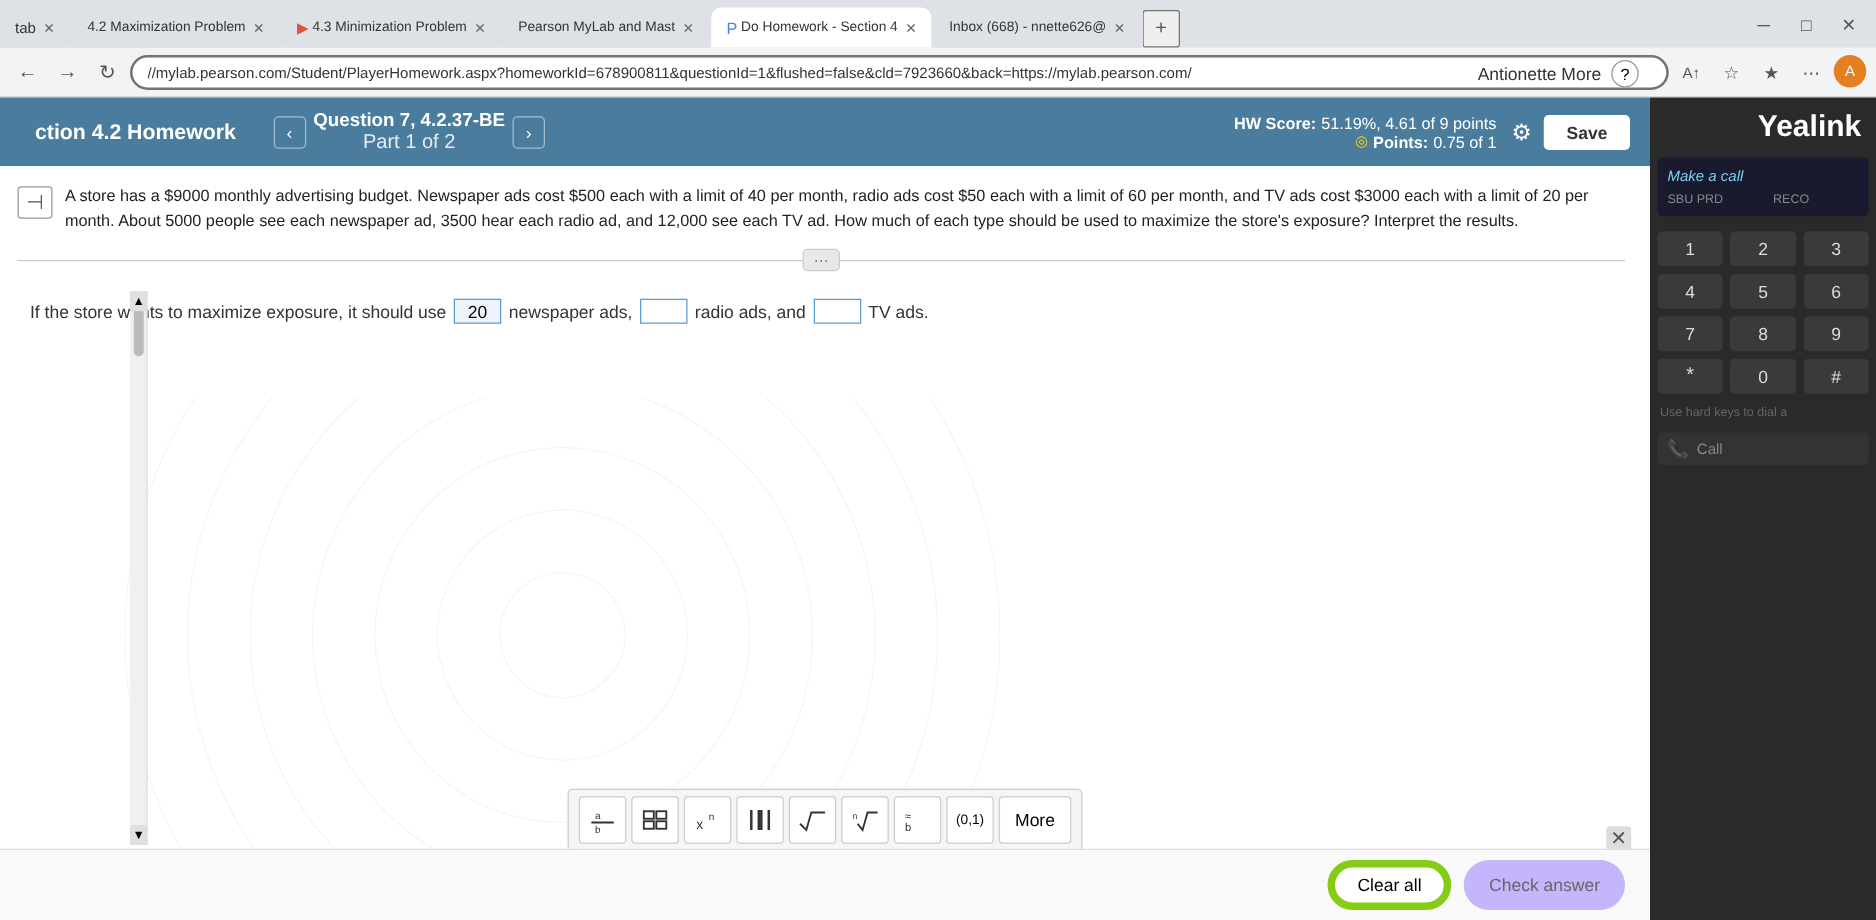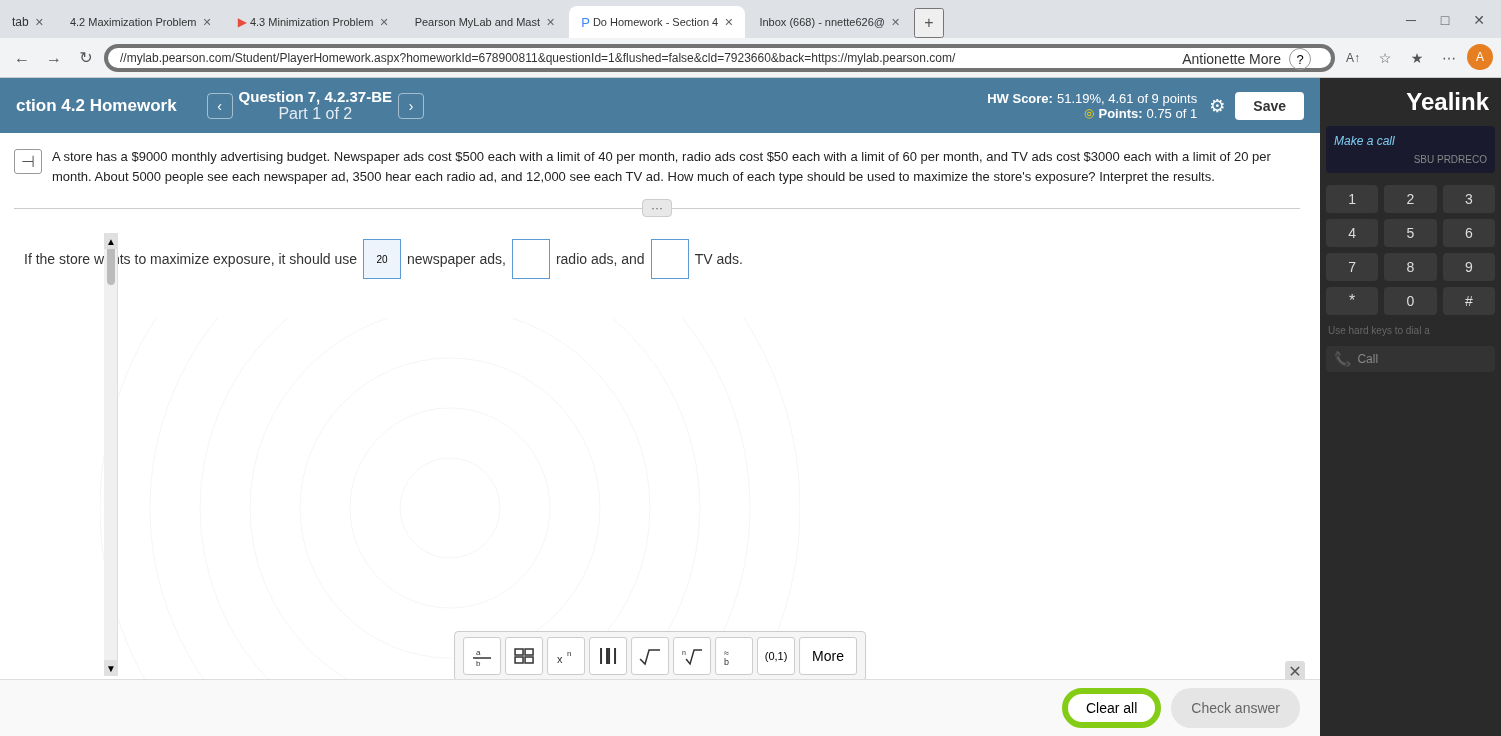--- a/index.html
+++ b/index.html
@@ -5,43 +5,43 @@
     * { margin: 0; padding: 0; box-sizing: border-box; }
     body { width: 1501px; height: 736px; font-family: Arial, sans-serif; font-size: 14px; background: #f0f0f0; overflow: hidden; position: relative; }
 
     .tab-bar { display: flex; align-items: center; padding: 6px 0 0 0; background: #dee1e6; height: 38px; }
     .tab { display: flex; align-items: center; padding: 0 12px; height: 32px; border-radius: 8px 8px 0 0; font-size: 12px; color: #333; background: #dee1e6; max-width: 180px; white-space: nowrap; overflow: hidden; text-overflow: ellipsis; cursor: pointer; margin-right: 2px; }
     .tab.active { background: #fff; }
     .tab-close { margin-left: 6px; color: #666; font-size: 11px; cursor: pointer; }
     .new-tab-btn { padding: 4px 8px; font-size: 16px; color: #555; cursor: pointer; }
     .browser-controls { display: flex; align-items: center; gap: 4px; padding: 4px 8px; background: #f1f3f4; border-bottom: 1px solid #ccc; height: 40px; }
     .nav-btn { width: 28px; height: 28px; border-radius: 50%; border: none; background: transparent; cursor: pointer; font-size: 16px; color: #555; display: flex; align-items: center; justify-content: center; }
-    .address-bar { flex: 1; height: 28px; border-radius: 14px; border: 4px solid #737373; padding: 0 12px; font-size: 12px; background: #fff; color: #333; }
+    .address-bar { flex: 1; height: 28px; border-radius: 14px; border: 2px solid #737373; padding: 0 12px; font-size: 12px; background: #fff; color: #333; }
     .browser-action-btns { display: flex; gap: 4px; }
     .browser-action-btn { width: 28px; height: 28px; display: flex; align-items: center; justify-content: center; border-radius: 50%; border: none; background: transparent; cursor: pointer; font-size: 14px; color: #555; }
 
     
     .window-controls { position: absolute; top: 6px; right: 8px; display: flex; gap: 6px; }
 
     
     .header-bar { background: #4a7c9e; display: flex; align-items: center; padding: 0 16px; height: 55px; color: white; }
     .nav-arrow { background: transparent; border: 1px solid rgba(255,255,255,0.5); color: white; width: 26px; height: 26px; border-radius: 4px; cursor: pointer; font-size: 14px; display: flex; align-items: center; justify-content: center; }
     .settings-btn { background: transparent; border: none; color: white; cursor: pointer; font-size: 18px; margin-left: 12px; }
     .save-btn { background: white; color: #333; border: none; padding: 6px 18px; border-radius: 4px; font-size: 14px; cursor: pointer; font-weight: bold; margin-left: 10px; }
     .help-btn { width: 22px; height: 22px; border-radius: 50%; border: 1px solid #999; background: transparent; cursor: pointer; font-size: 13px; display: flex; align-items: center; justify-content: center; }
 
     .answer-line { font-size: 14px; color: #333; display: flex; align-items: center; gap: 6px; padding: 10px 0 0 10px; flex-wrap: wrap; }
-    .answer-input { width: 38px; height: 40px; border: 1px solid #5b9bd5; text-align: center; font-size: 10px; outline: none; }
+    .answer-input { width: 38px; height: 20px; border: 1px solid #5b9bd5; text-align: center; font-size: 14px; outline: none; }
     .answer-input.filled { background: #eef4fb; }
 
     .dots-btn { background: #e8e8e8; border: 1px solid #ccc; border-radius: 4px; padding: 1px 8px; cursor: pointer; font-size: 12px; color: #555; }
     .math-btn { width: 38px; height: 38px; border: 1px solid #ccc; background: white; cursor: pointer; border-radius: 3px; font-size: 14px; display: flex; align-items: center; justify-content: center; }
     .more-btn { padding: 0 12px; height: 38px; border: 1px solid #ccc; background: white; cursor: pointer; border-radius: 3px; font-size: 14px; }
     .clear-btn { background: white; border: 6px solid #84cc16; padding: 6px 18px; border-radius: 20px; font-size: 14px; cursor: pointer; text-align: center; }
-    .check-btn { background: #e5e5e5; border: none; padding: 6px 20px; border-radius: 20px; font-size: 14px; cursor: not-allowed; color: #666; }
+    .check-btn { background: #c4b5fd; border: none; padding: 6px 20px; border-radius: 20px; font-size: 14px; cursor: not-allowed; color: #666; }
   </style>
 </head>
 <body>
 
 <div class="tab-bar" style="position:relative;align-items:flex-end;">
   <div class="tab">
     <span>tab</span>
     <span class="tab-close">✕</span>
   </div>
   <div class="tab">
@@ -92,21 +92,21 @@
 <div style="position:absolute;top:48px;right:190px;display:flex;align-items:center;gap:8px;z-index:10;">
   <span style="font-size:14px;color:#333;">Antionette More</span>
   <button class="help-btn">?</button>
 </div>
 
 <div style="display:flex;height:calc(736px - 78px);position:relative;">
 
   <div style="flex:1;position:relative;background:#fff;">
 
     <div class="header-bar">
-      <span style="font-size:17px;font-weight:bold;color:white;margin-right:30px;">ction 4.2 Homework</span>
+      <span style="font-size:17px;font-weight:bold;color:white;margin-right:30px;margin-left:12px;">ction 4.2 Homework</span>
 
       <button class="nav-arrow" style="margin-right:6px;">‹</button>
 
       <div style="display:flex;flex-direction:column;align-items:center;">
         <span style="font-size:15px;font-weight:bold;color:white;">Question 7, 4.2.37-BE</span>
         <span style="font-size:16px;color:rgba(255,255,255,0.85);">Part 1 of 2</span>
       </div>
 
       <button class="nav-arrow" style="margin-left:6px;">›</button>
 
@@ -234,21 +234,21 @@
       <button class="clear-btn">Clear all</button>
       <button class="check-btn">Check answer</button>
     </div>
 
   </div>
 
   <div style="width:181px;background:#2a2a2a;display:flex;flex-direction:column;">
     <div style="color:white;font-size:24px;font-weight:bold;text-align:right;padding:10px 12px 4px 28px;">Yealink</div>
     <div style="background:#1a1a2e;margin:6px;border-radius:4px;padding:8px;">
       <div style="color:#7ecef4;font-size:12px;margin-bottom:6px;font-style:italic;">Make a call</div>
-      <div style="display:flex;justify-content:flex-end;font-size:10px;color:#888;">
+      <div style="display:flex;justify-content:flex-start;font-size:10px;color:#888;gap:40px;">
         <span>SBU PRD</span>
         <span>RECO</span>
       </div>
     </div>
     <div style="display:grid;grid-template-columns:repeat(3,1fr);gap:6px;margin:6px;">
       <button style="background:#3a3a3a;color:#ddd;border:none;border-radius:4px;height:28px;cursor:pointer;font-size:14px;">1</button>
       <button style="background:#3a3a3a;color:#ddd;border:none;border-radius:4px;height:28px;cursor:pointer;font-size:14px;">2</button>
       <button style="background:#3a3a3a;color:#ddd;border:none;border-radius:4px;height:28px;cursor:pointer;font-size:14px;">3</button>
       <button style="background:#3a3a3a;color:#ddd;border:none;border-radius:4px;height:28px;cursor:pointer;font-size:14px;">4</button>
       <button style="background:#3a3a3a;color:#ddd;border:none;border-radius:4px;height:28px;cursor:pointer;font-size:14px;">5</button>

